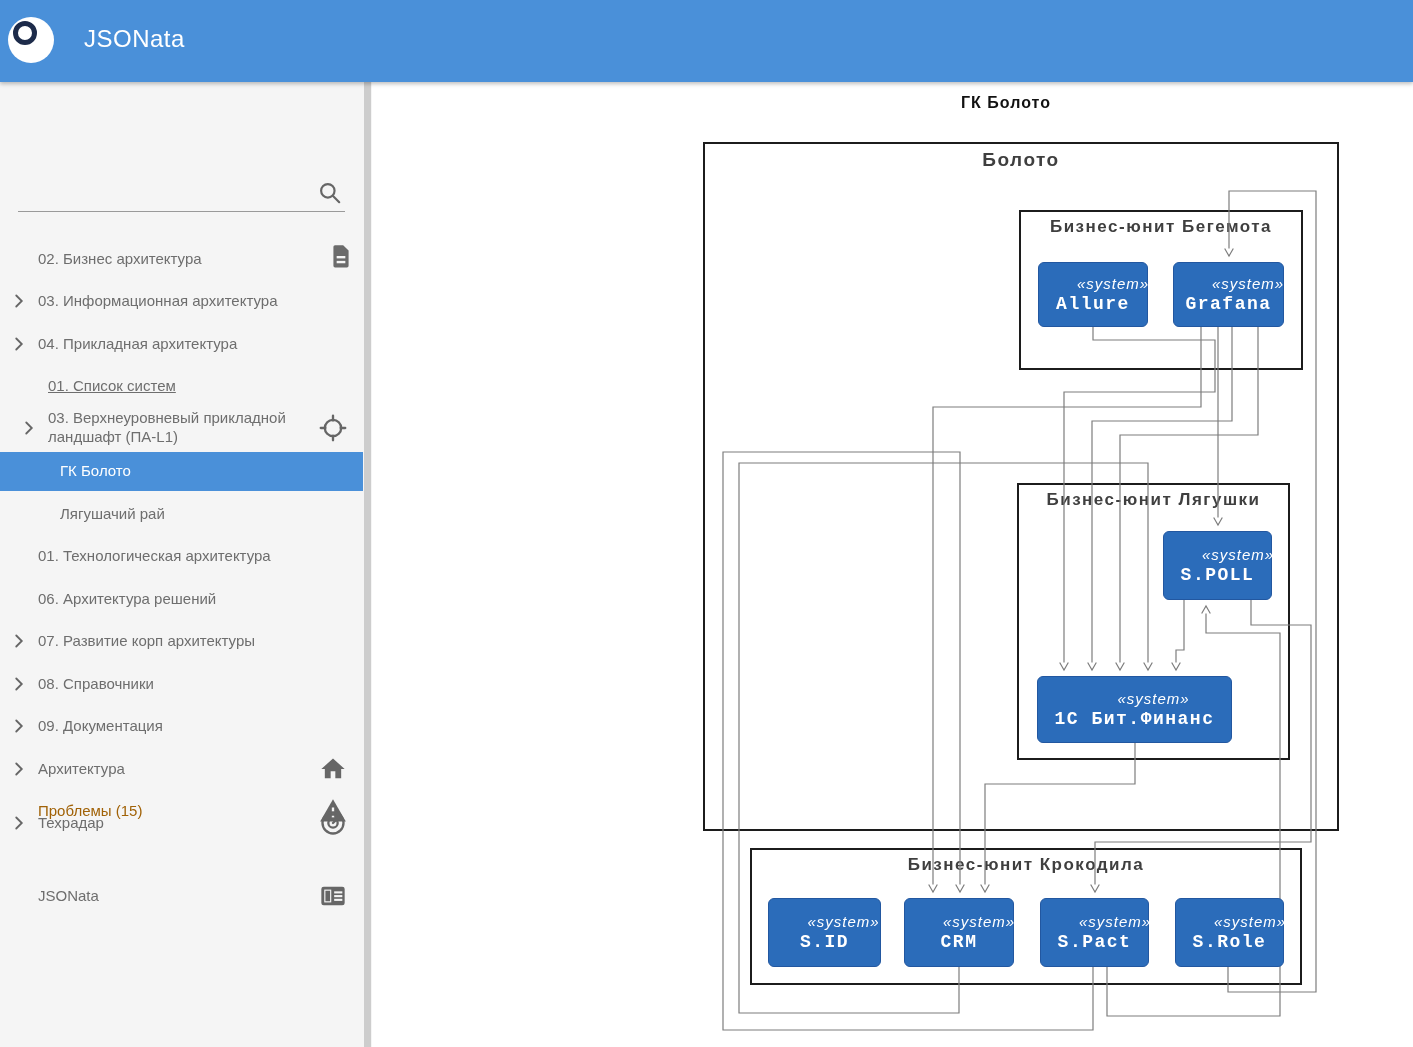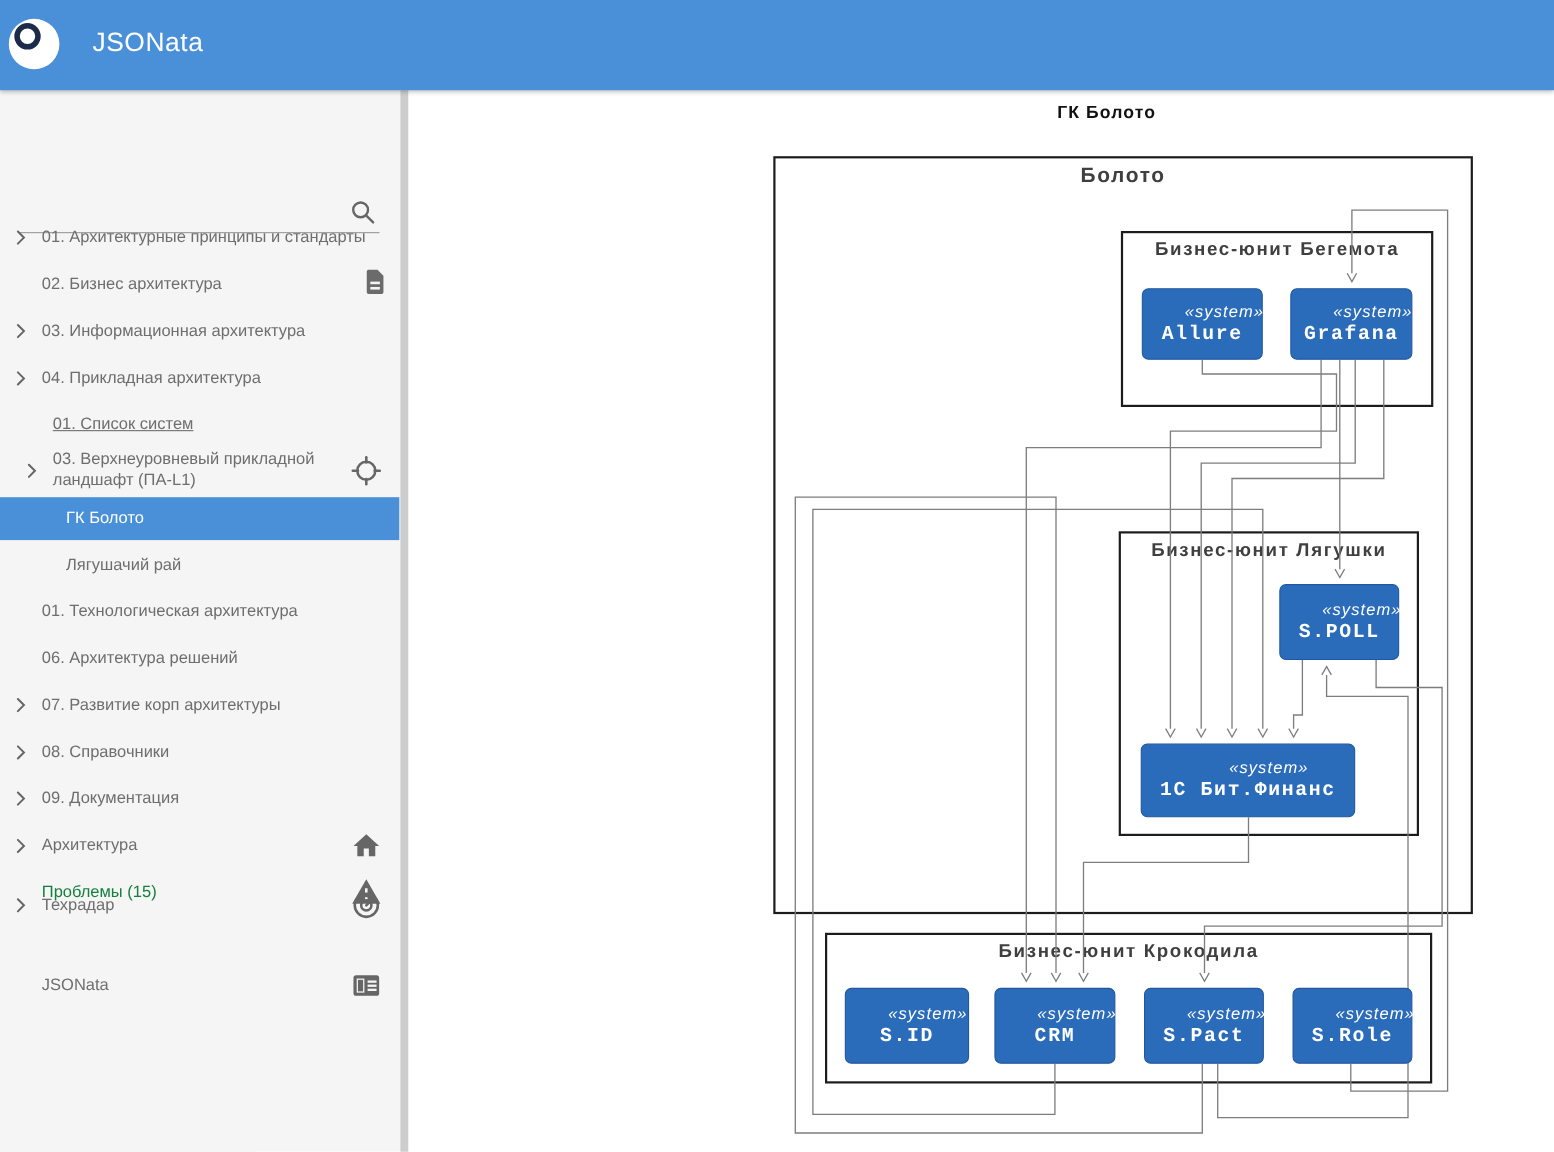--- a/index.html
+++ b/index.html
@@ -29,21 +29,21 @@
   .doc-icon-row { position:absolute; right:18px; top:160px; width:26px; height:28px; }
 
   .nav-item { position:absolute; left:0; width:363px; height:42px; display:flex;
               align-items:center; color:#6e6e6e; font-size:15px; cursor:pointer; }
   .nav-item .lbl { padding-left:38px; line-height:1.25; }
   .nav-item.ind2 .lbl { padding-left:48px;text-decoration:underline; }
   .nav-item.ind3 .lbl { padding-left:60px; }
   .nav-item.two-line { height:52px; }
   .nav-item.two-line .lbl { padding-left:48px; width:300px; }
   .nav-item.selected { background:#4a90d9; color:#fff; height:39px; }
-  .nav-item.problem { color:#15803d; }
+  .nav-item.problem { color:#a16207; }
   .chev { position:absolute; left:8px; width:22px; height:22px; }
   .right-ico { position:absolute; right:16px; width:28px; height:28px; }
 
   
   .main { position:absolute; left:372px; top:82px; width:1041px; height:965px; background:#fff; }
   .dg-title { position:absolute; left:900px; top:94px; width:212px; text-align:center;
               font-weight:bold; font-size:16px; color:#111; letter-spacing:1px; z-index:5; }
   .frame { position:absolute; border:2px solid #1c1c1c; background:transparent; z-index:1; }
   .frame .cap { position:absolute; left:0; right:0; top:5px; text-align:center;
                 font-weight:bold; color:#3f3f3f; letter-spacing:1.5px; }
@@ -91,26 +91,20 @@
       <line x1="14.8" y1="14.8" x2="20.5" y2="20.5" class="ico-stroke"></line>
     </svg>
   </div>
 
   <svg class="doc-icon-row" viewBox="0 0 24 24">
     <path d="M6 2h8l5 5v14a1.5 1.5 0 0 1-1.5 1.5h-11A1.5 1.5 0 0 1 5 21V3.5A1.5 1.5 0 0 1 6.5 2z" fill="#6b6b6b"></path>
     <rect x="8" y="12" width="8" height="2.2" fill="#f5f5f5"></rect>
     <rect x="8" y="16.5" width="8" height="2.2" fill="#f5f5f5"></rect>
   </svg>
 
-  <div class="nav-item" style="top:113px">
-    <svg class="chev" viewBox="0 0 24 24">
-        <path d="M9 6l6 6-6 6" class="ico-stroke" stroke-width="2.4"></path>
-      </svg>
-    <span class="lbl">01. Архитектурные принципы и стандарты</span>
-  </div>
   <div class="nav-item" style="top:156px">
     <span class="lbl">02. Бизнес архитектура</span>
   </div>
   <div class="nav-item" style="top:198px">
     <svg class="chev" viewBox="0 0 24 24">
         <path d="M9 6l6 6-6 6" class="ico-stroke" stroke-width="2.4"></path>
       </svg>
     <span class="lbl">03. Информационная архитектура</span>
   </div>
   <div class="nav-item" style="top:241px">

